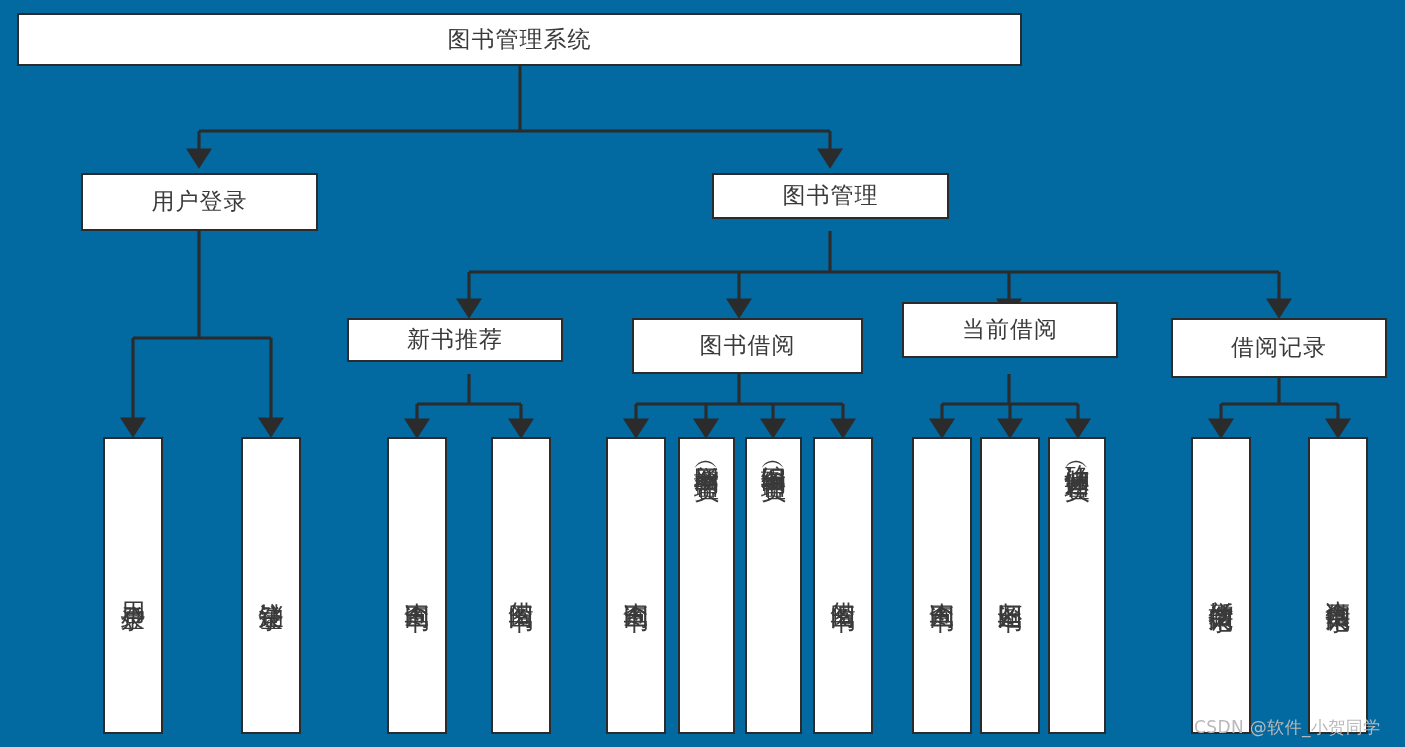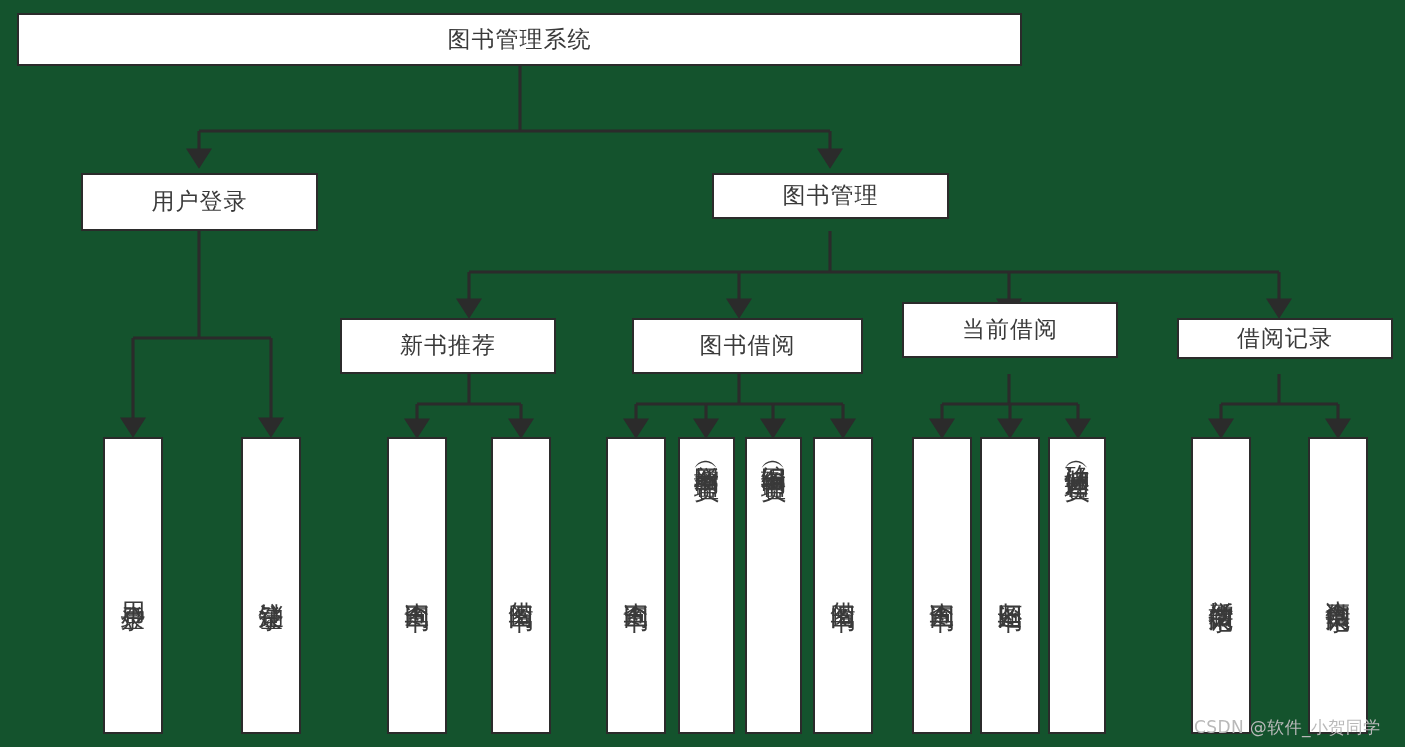--- a/index.html
+++ b/index.html
@@ -12,21 +12,21 @@
     font-family: "DejaVu Sans", "Liberation Sans", sans-serif;
     width: 1405px;
     height: 747px;
     overflow: hidden;
     position: relative;
   }
   #diagram-root {
     position: relative;
     width: 1405px;
     height: 747px;
-    background: #14532d;
+    background: #0369a1;
   }
   #edge-layer {
     position: absolute;
     left: 0;
     top: 0;
     width: 1405px;
     height: 747px;
     pointer-events: none;
   }
   .node {
@@ -142,33 +142,33 @@
   </div>
 
   <div class="node horiz" style="left:81px; top:173px; width:237px; height:58px;">
     <span class="node-label">用户登录</span>
   </div>
 
   <div class="node horiz" style="left:712px; top:173px; width:237px; height:46px;">
     <span class="node-label">图书管理</span>
   </div>
 
-  <div class="node horiz" style="left:340px; top:318px; width:216px; height:56px;">
+  <div class="node horiz" style="left:347px; top:318px; width:216px; height:44px;">
     <span class="node-label">新书推荐</span>
   </div>
 
   <div class="node horiz" style="left:632px; top:318px; width:231px; height:56px;">
     <span class="node-label">图书借阅</span>
   </div>
 
   <div class="node horiz" style="left:902px; top:302px; width:216px; height:56px;">
     <span class="node-label">当前借阅</span>
   </div>
 
-  <div class="node horiz" style="left:1171px; top:318px; width:216px; height:41px;margin-left:6px;">
+  <div class="node horiz" style="left:1171px; top:318px; width:216px; height:60px;">
     <span class="node-label">借阅记录</span>
   </div>
 
   <div class="node vert centered" style="left:103px; top:437px; width:60px; height:297px;">
     <span class="node-label">用户登录</span>
   </div>
 
   <div class="node vert centered" style="left:241px; top:437px; width:60px; height:297px;">
     <span class="node-label">注销登录</span>
   </div>

